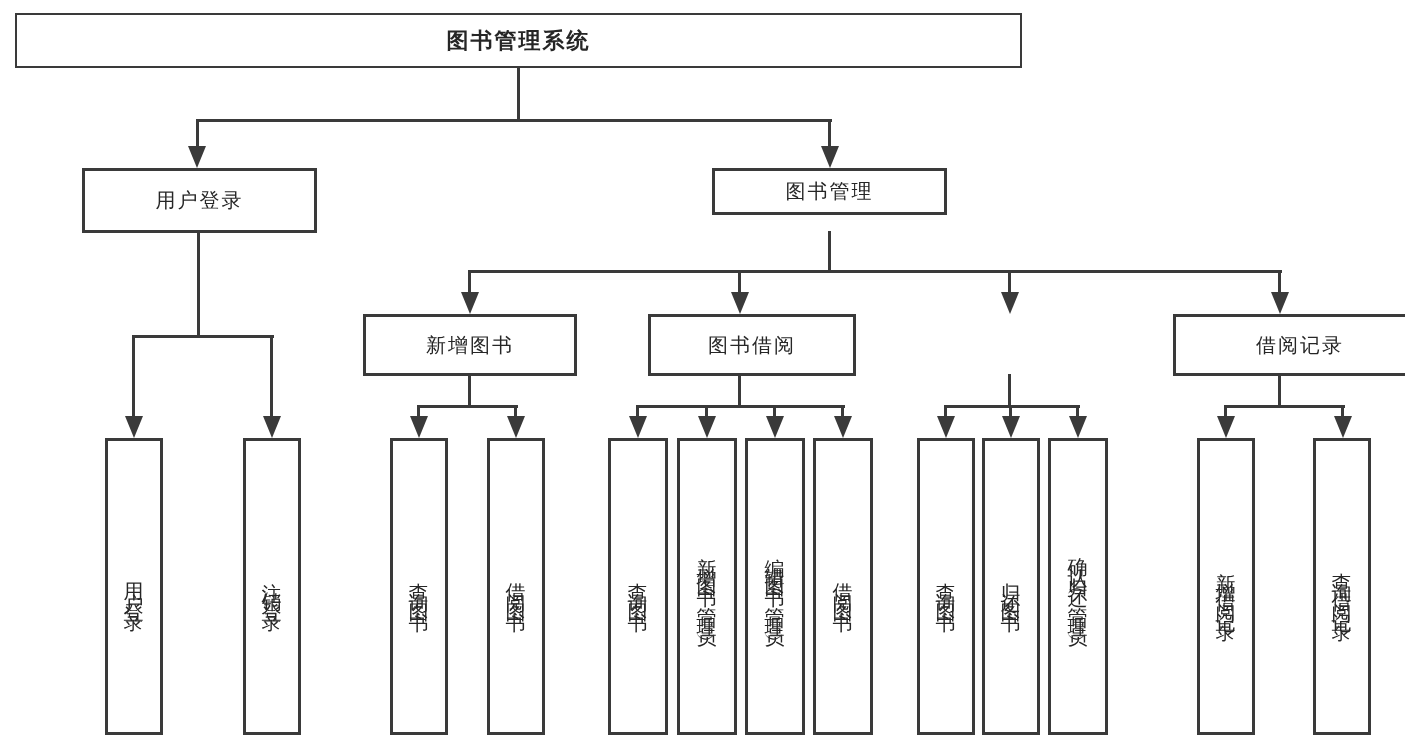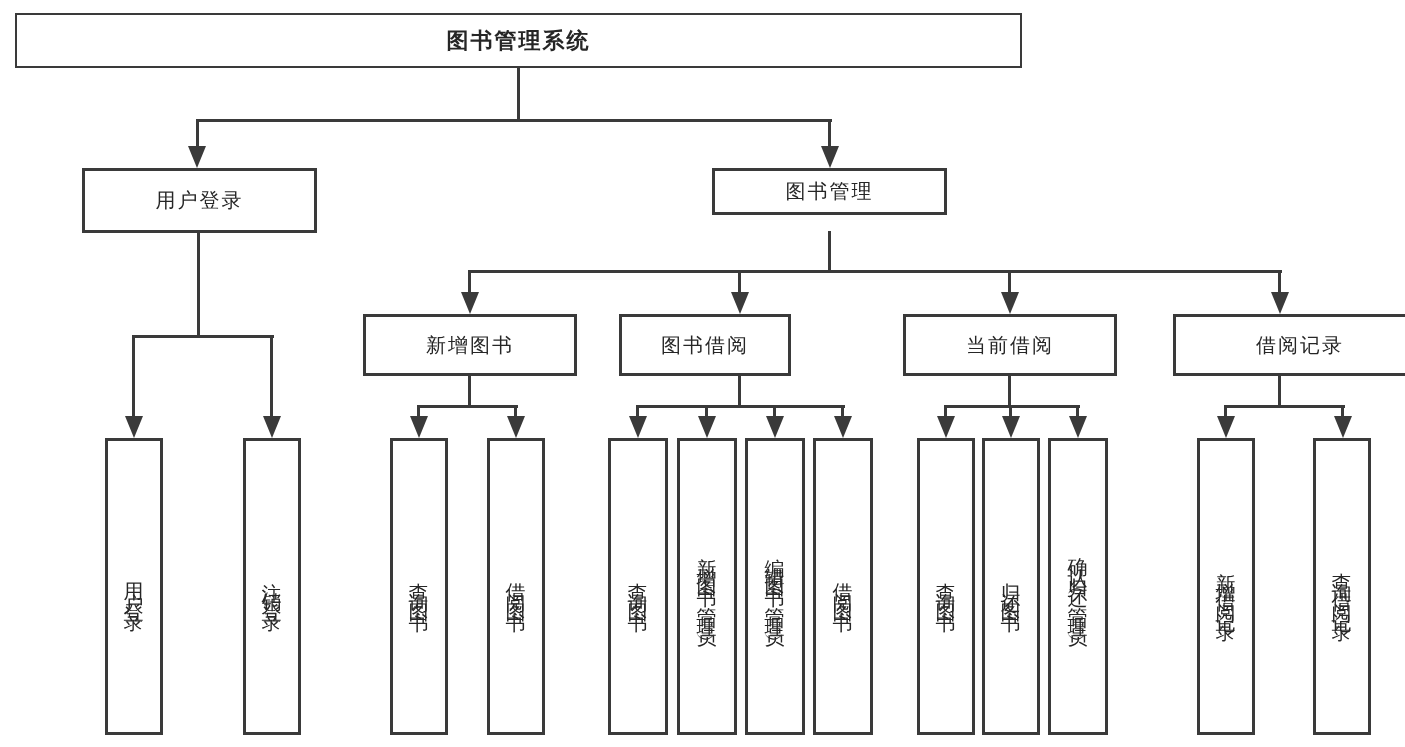--- a/index.html
+++ b/index.html
@@ -85,22 +85,21 @@
   <div class="vline" style="left:468px;top:270px;height:22px;"></div>
   <div class="arrow" style="left:461px;top:292px;"></div>
   <div class="vline" style="left:738px;top:270px;height:22px;"></div>
   <div class="arrow" style="left:731px;top:292px;"></div>
   <div class="vline" style="left:1008px;top:270px;height:22px;"></div>
   <div class="arrow" style="left:1001px;top:292px;"></div>
   <div class="vline" style="left:1278px;top:270px;height:22px;"></div>
   <div class="arrow" style="left:1271px;top:292px;"></div>
 
   <div class="box" style="left:363px;top:314px;width:214px;height:62px;">新增图书</div>
-  <div class="box" style="left:619px;top:314px;width:172px;height:62px;">图书借阅</div>
-  <div class="box" style="left:903px;top:314px;width:214px;height:62px;">当前借阅</div>
+  <div class="box" style="left:648px;top:314px;width:208px;height:62px;">图书借阅</div>
   <div class="box" style="left:1173px;top:314px;width:254px;height:62px;">借阅记录</div>
 
   <div class="vline" style="left:468px;top:374px;height:34px;"></div>
   <div class="hline" style="left:417px;top:405px;width:101px;"></div>
   <div class="vline" style="left:417px;top:405px;height:13px;"></div>
   <div class="arrow" style="left:410px;top:416px;"></div>
   <div class="vline" style="left:514px;top:405px;height:13px;"></div>
   <div class="arrow" style="left:507px;top:416px;"></div>
 
   <div class="vline" style="left:738px;top:374px;height:34px;"></div>

